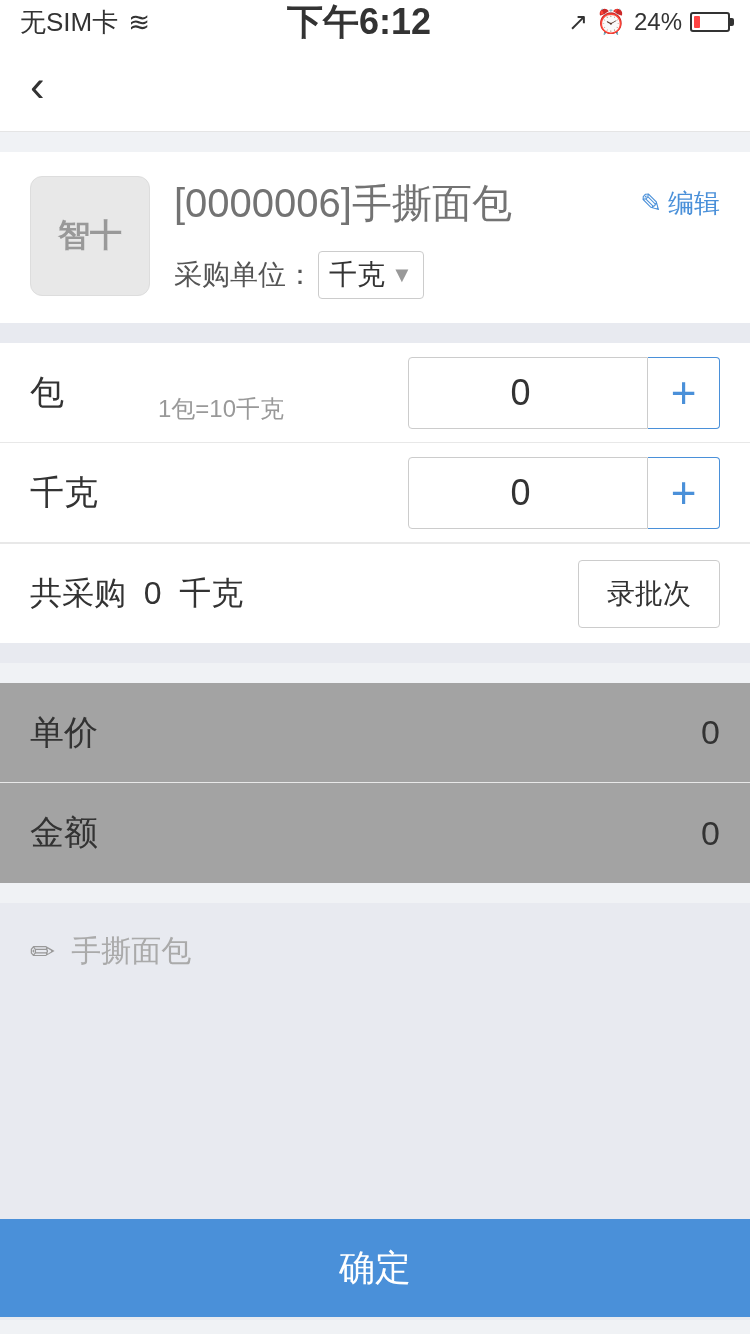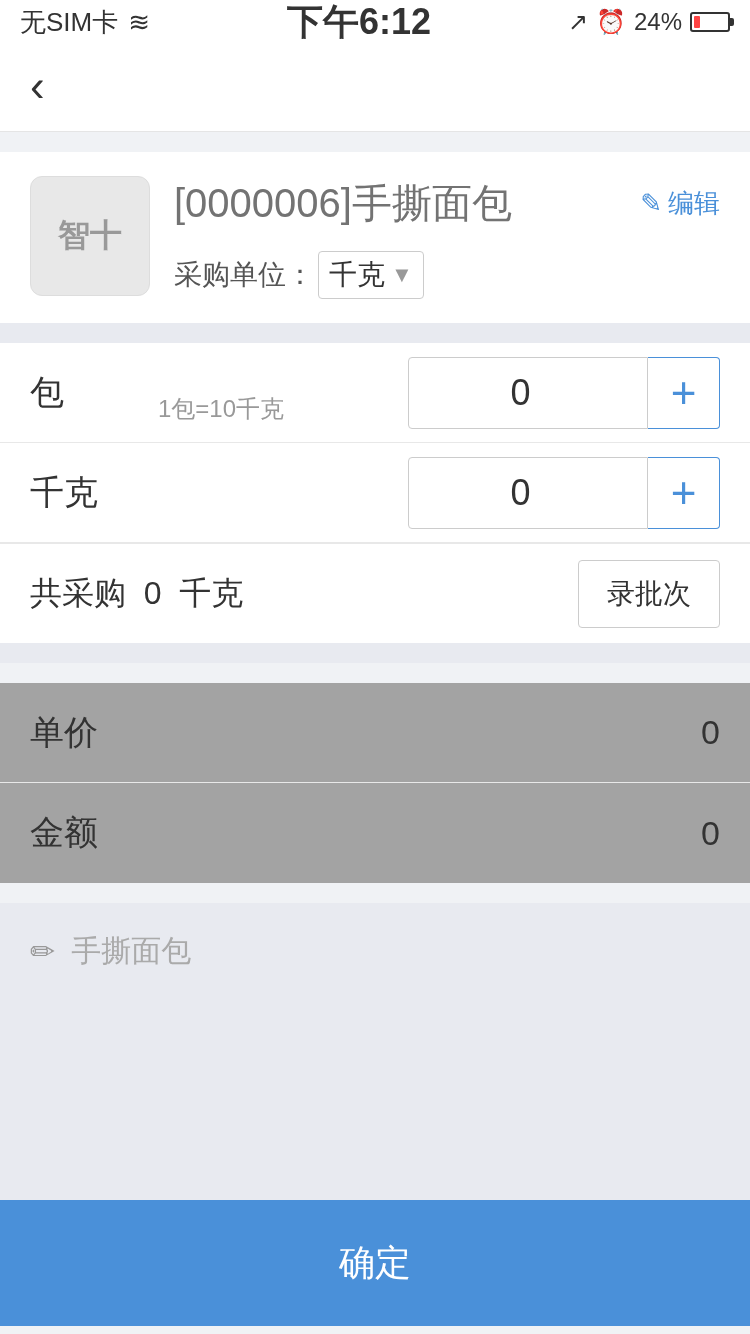--- a/index.html
+++ b/index.html
@@ -275,24 +275,24 @@
     
     .empty-space {
       flex: 1;
       background: #e8eaf0;
       min-height: 320px;
     }
 
     
     .confirm-btn {
       position: fixed;
-      bottom: 8px;
+      bottom: 17px;
       left: 0;
       width: 750px;
-      height: 126px;
+      height: 98px;
       background: #4a90d9;
       color: #fff;
       font-size: 36px;
       font-weight: 500;
       border: none;
       display: flex;
       align-items: center;
       justify-content: center;
       cursor: pointer;
     }

